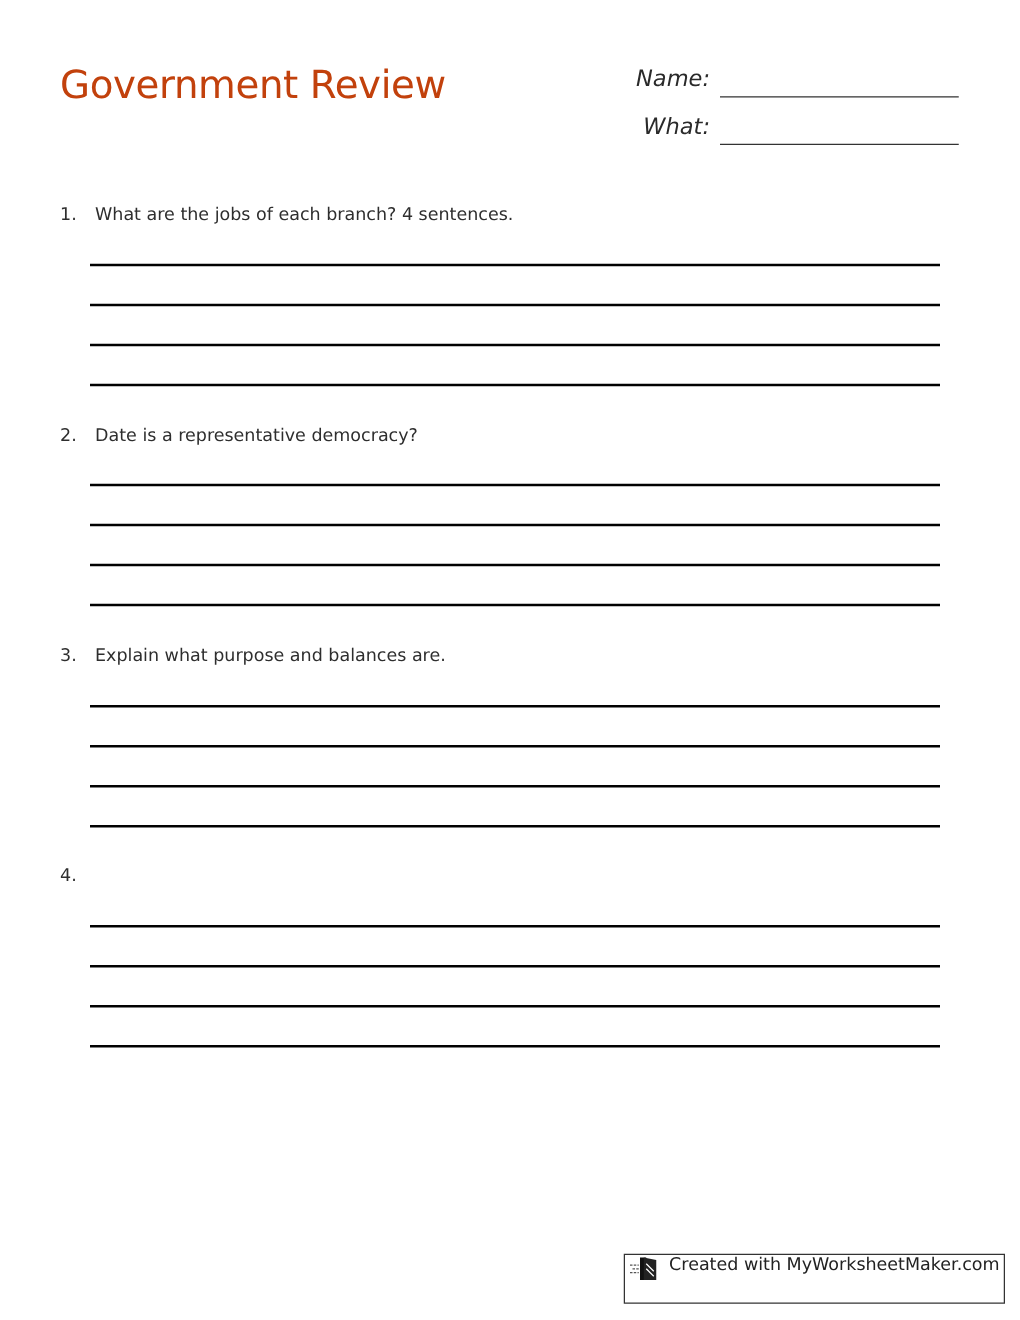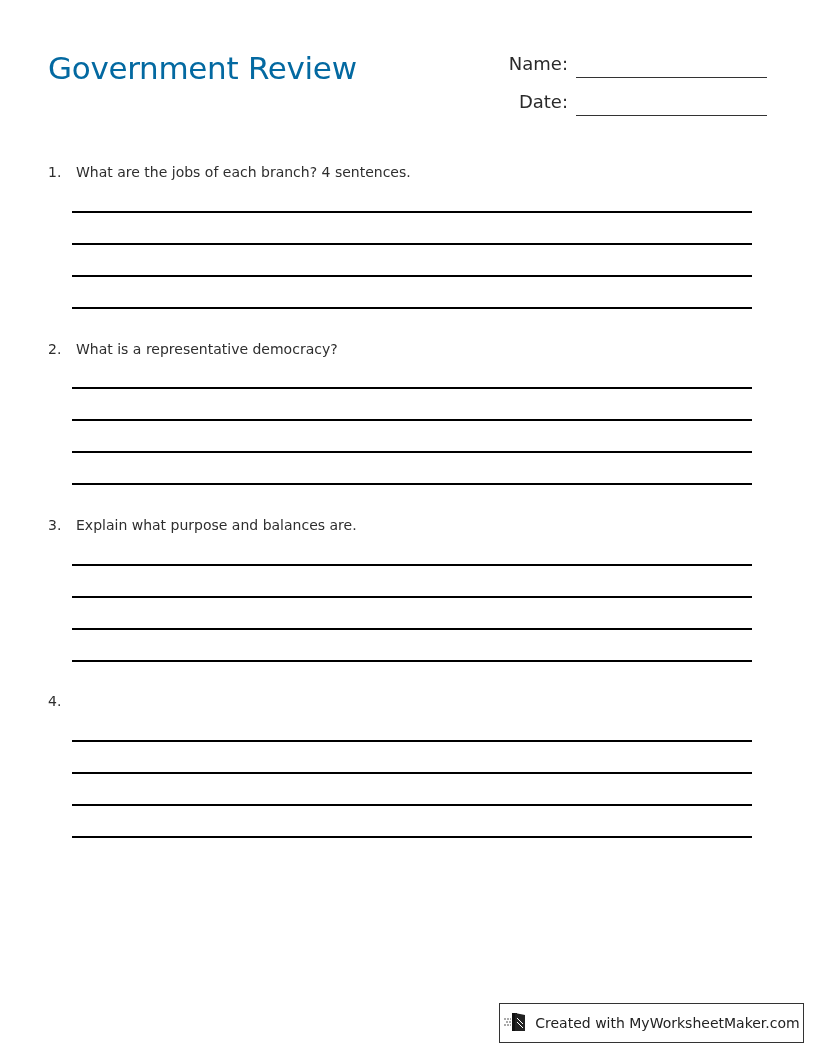--- a/index.html
+++ b/index.html
@@ -3,77 +3,77 @@
 <meta charset="utf-8">
 <style>
   html, body { margin: 0; padding: 0; background: #ffffff; }
   body {
     width: 816px; height: 1056px; position: relative; overflow: hidden;
     font-family: "DejaVu Sans", "Liberation Sans", sans-serif;
     color: #2a2a2a;
   }
   .title {
     position: absolute; left: 48px; top: 49px;
-    font-size: 31px; font-weight: normal; color: #0369a1;
+    font-size: 31px; font-weight: normal; color: #c2410c;
     letter-spacing: -0.3px; margin: 0; line-height: 38px;
   }
-  .field-row { position: absolute; display: flex; align-items: flex-end; }
+  .field-row { position: absolute; display: flex; align-items: flex-end; font-style: italic; }
   .field-label {
     font-size: 18px; color: #2a2a2a; text-align: right; width: 80px;
     line-height: 22px;
   }
   .field-line {
     width: 191px; height: 0; border-bottom: 1.4px solid #333;
     margin-left: 8px; margin-bottom: -3px;
   }
   .question {
     position: absolute; left: 48px; width: 720px;
   }
   .q-text { display: flex; font-size: 14px; line-height: 18px; color: #2e2e2e; }
   .q-num { width: 28px; }
   .answer-line {
     position: absolute; left: 24px; width: 680px; height: 2px; background: #000;
   }
   .footer-badge {
     position: absolute; left: 499px; top: 1003px; width: 305px; height: 40px;
     border: 1.5px solid #333; box-sizing: border-box;
-    display: flex; align-items: center; justify-content: center;
+    display: flex; justify-content: center;
     font-size: 14px; color: #222;
   }
   .footer-icon { margin-right: 6px; display: inline-block; }
 </style>
 </head>
 <body>
 
 <h1 class="title">Government Review</h1>
 
 <div class="field-row" style="left:488px; top:53px;">
   <span class="field-label">Name:</span>
   <span class="field-line"></span>
 </div>
 <div class="field-row" style="left:488px; top:91px;">
-  <span class="field-label">Date:</span>
+  <span class="field-label">What:</span>
   <span class="field-line"></span>
 </div>
 
 <div class="question" style="top:163px;">
   <div class="q-text">
     <span class="q-num">1.</span>
     <span>What are the jobs of each branch? 4 sentences.</span>
   </div>
   <div class="answer-line" style="top:48px;"></div>
   <div class="answer-line" style="top:80px;"></div>
   <div class="answer-line" style="top:112px;"></div>
   <div class="answer-line" style="top:144px;"></div>
 </div>
 
 <div class="question" style="top:340px;">
   <div class="q-text">
     <span class="q-num">2.</span>
-    <span>What is a representative democracy?</span>
+    <span>Date is a representative democracy?</span>
   </div>
   <div class="answer-line" style="top:47px;"></div>
   <div class="answer-line" style="top:79px;"></div>
   <div class="answer-line" style="top:111px;"></div>
   <div class="answer-line" style="top:143px;"></div>
 </div>
 
 <div class="question" style="top:516px;">
   <div class="q-text">
     <span class="q-num">3.</span>

